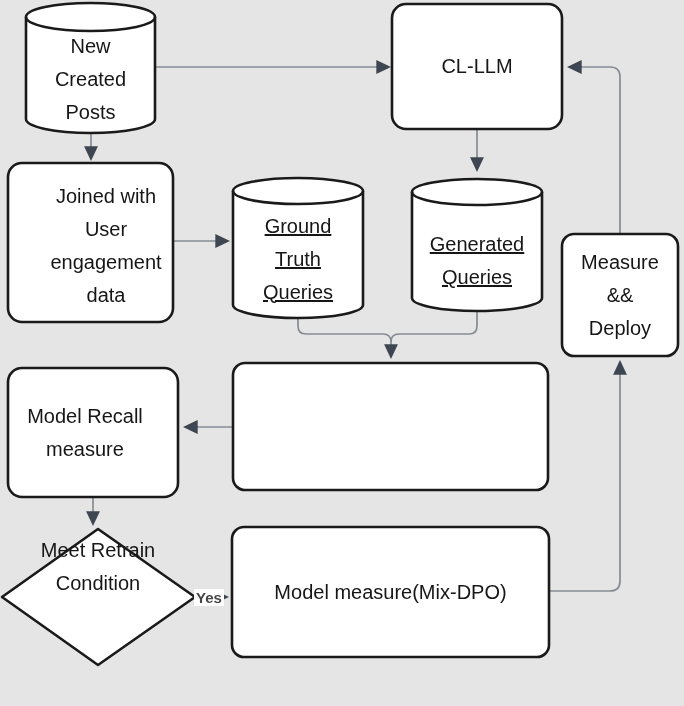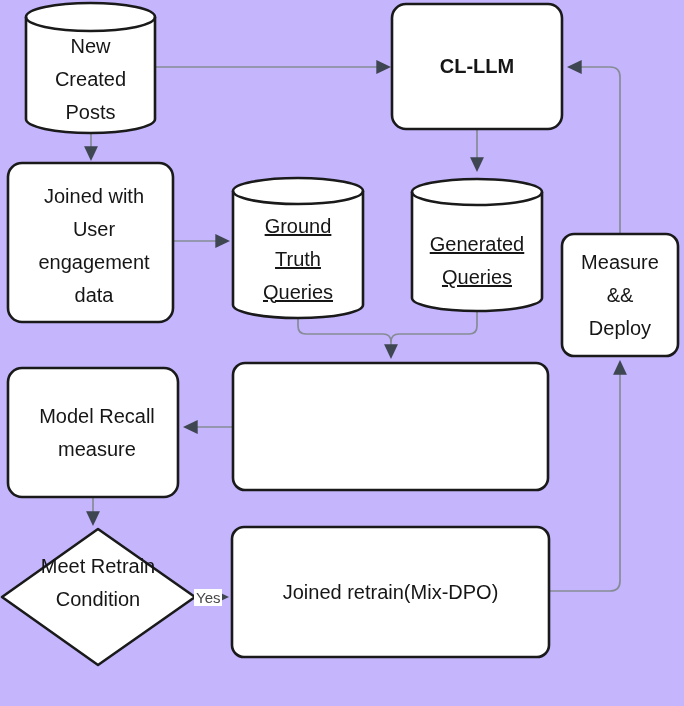--- a/index.html
+++ b/index.html
@@ -4,21 +4,21 @@
 <style>
   html, body {
     margin: 0;
     padding: 0;
     background: #ffffff;
   }
   .stage {
     position: relative;
     width: 684px;
     height: 706px;
-    background: #c4b5fd;
+    background: #e5e5e5;
     font-family: "Liberation Sans", sans-serif;
     overflow: hidden;
   }
   .stage svg {
     position: absolute;
     left: 0;
     top: 0;
   }
   .lbl {
     position: absolute;
@@ -28,21 +28,21 @@
     text-align: center;
     white-space: pre-line;
     font-size: 20px;
     line-height: 33px;
     color: #161616;
     pointer-events: none;
   }
   .edge-lbl {
     position: absolute;
     font-size: 15px;
-    font-weight: 400;
+    font-weight: 700;
     line-height: 17px;
     color: #474747;
     background: #ffffff;
     padding: 0 2px;
   }
   .shape {
     fill: #ffffff;
     stroke: #1a1a1a;
     stroke-width: 2.6;
     stroke-linejoin: round;
@@ -103,42 +103,42 @@
 
     <path class="shape" d="M 98,529 L 195,597 L 98,665 L 2,597 Z"></path>
 
     <rect class="shape" x="232" y="527" width="317" height="130" rx="12"></rect>
   </svg>
 
   <div class="lbl" style="left:26px; top:25px; width:129px; height:108px;">New
 Created
 Posts</div>
 
-  <div class="lbl" style="left:392px; top:4px; width:170px; height:125px;font-weight:bold;">CL-LLM</div>
+  <div class="lbl" style="left:392px; top:4px; width:170px; height:125px;">CL-LLM</div>
 
-  <div class="lbl" style="left:8px; top:166px; width:172px; height:159px;">Joined with
+  <div class="lbl" style="left:8px; top:166px; width:172px; height:159px;padding-left:12px;">Joined with
 User
 engagement
 data</div>
 
   <div class="lbl" style="left:233px; top:200px; width:130px; height:118px;text-decoration:underline;">Ground
 Truth
 Queries</div>
 
   <div class="lbl" style="left:412px; top:210px; width:130px; height:102px;text-decoration:underline;">Generated
 Queries</div>
 
   <div class="lbl" style="left:562px; top:234px; width:116px; height:122px;">Measure
 &amp;&amp;
 Deploy</div>
 
 
-  <div class="lbl" style="left:12px; top:368px; width:170px; height:129px;">Model Recall
+  <div class="lbl" style="left:0; top:368px; width:170px; height:129px;">Model Recall
 measure</div>
 
-  <div class="lbl" style="left:18px; top:516px; width:160px; height:134px;text-align:center;">Meet Retrain
+  <div class="lbl" style="left:18px; top:500px; width:160px; height:134px;text-align:center;">Meet Retrain
 Condition</div>
 
-  <div class="lbl" style="left:232px; top:527px; width:317px; height:130px;">Joined retrain(Mix-DPO)</div>
+  <div class="lbl" style="left:232px; top:527px; width:317px; height:130px;">Model measure(Mix-DPO)</div>
 
   <div class="edge-lbl" style="left:194px; top:589px;">Yes</div>
 
 </div>
 
 </body></html>

